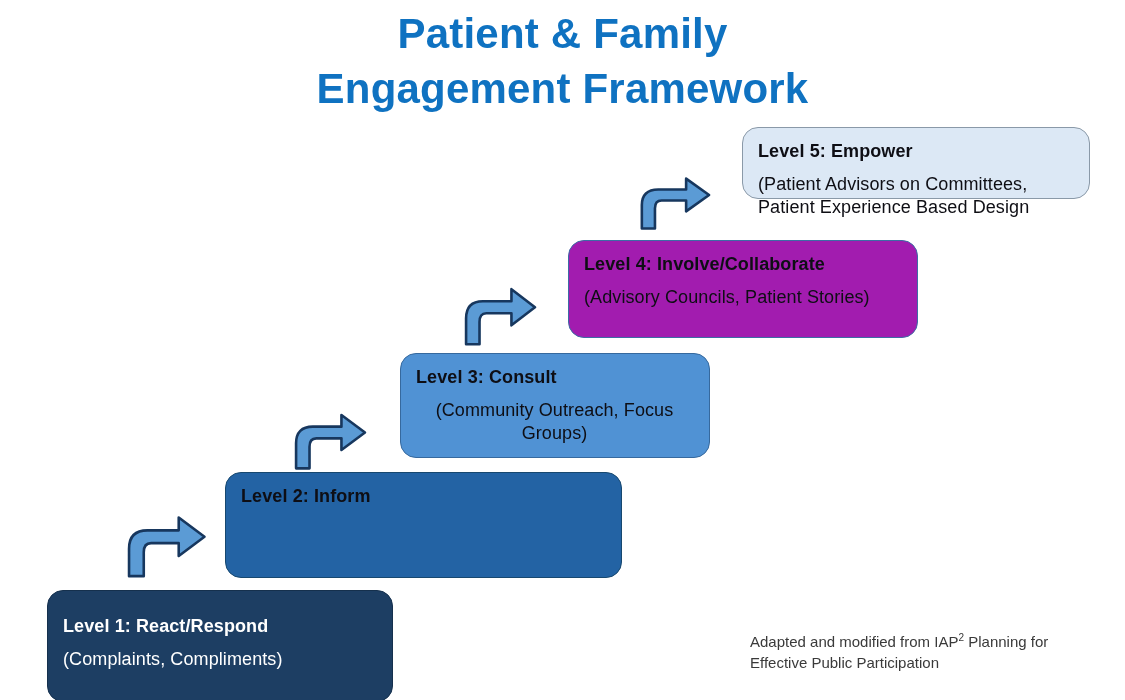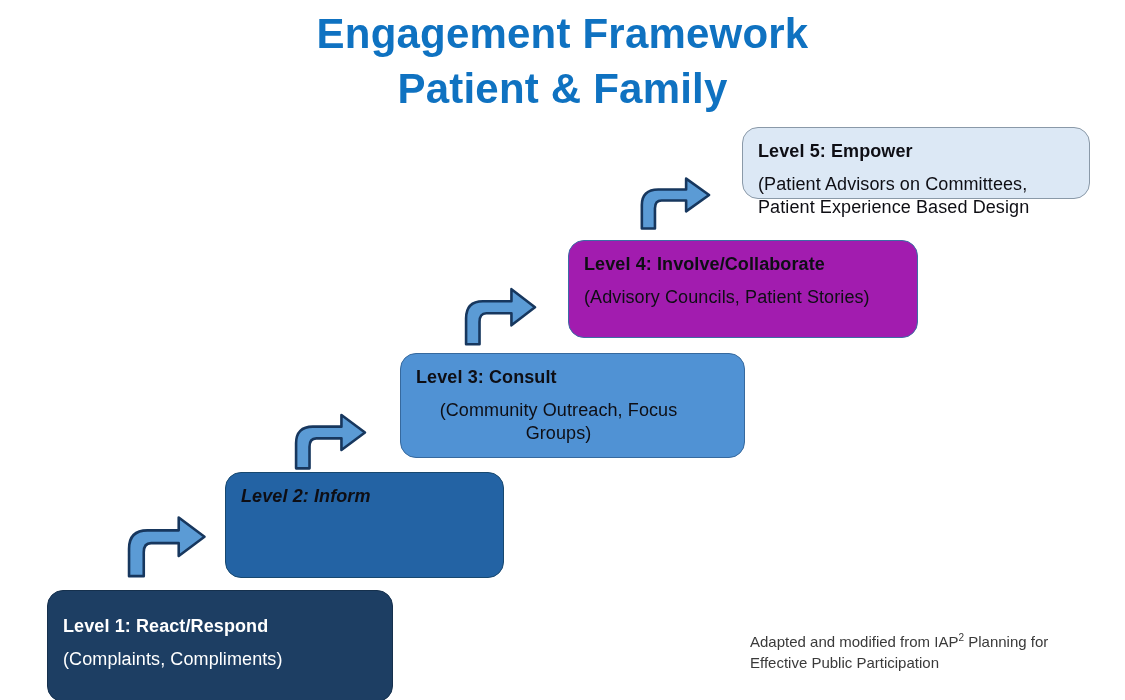--- a/index.html
+++ b/index.html
@@ -45,22 +45,22 @@
     margin-bottom: 9px;
     letter-spacing: 0.1px;
   }
   .level-box .detail {
     font-size: 18px;
     line-height: 1.28;
     letter-spacing: 0.1px;
     margin-top: 11px;
   }
   .box-l1 { left: 47px;  top: 590px; width: 346px; height: 112px;  padding-top: 25px; }
-  .box-l2 { left: 225px; top: 472px; width: 279px; height: 106px; font-style: italic; }
-  .box-l3 { left: 400px; top: 353px; width: 345px; height: 105px; }
+  .box-l2 { left: 225px; top: 472px; width: 397px; height: 106px; }
+  .box-l3 { left: 400px; top: 353px; width: 310px; height: 105px; }
   .box-l4 { left: 568px; top: 240px; width: 350px; height: 98px;  }
   .box-l5 { left: 742px; top: 127px; width: 348px; height: 72px;  }
   .box-l3 .detail { max-width: 285px; text-align: center; }
   .box-l2 .detail { max-width: 300px; }
   .box-l5 .detail { max-width: 310px; }
 
   .bent-arrow {
     position: absolute;
     display: block;
   }
@@ -85,22 +85,22 @@
     color: var(--footnote-color, #3A3A3A);
   }
   .footnote sup { font-size: 10px; }
 </style>
 </head>
 <body>
 
 <div class="canvas">
 
   <h1 class="title">
+    <span>Patient &amp; Family</span>
     <span>Engagement Framework</span>
-    <span>Patient &amp; Family</span>
   </h1>
 
   <div class="level-box box-l5" style="background: rgb(220, 232, 245); border-color: rgb(138, 153, 168); color: rgb(14, 14, 20);">
     <div class="heading">Level 5: Empower</div>
     <div class="detail">(Patient Advisors on Committees, Patient Experience Based Design</div>
   </div>
 
   <div class="level-box box-l4" style="background: #a21caf; border-color: rgb(61, 108, 165); color: rgb(14, 14, 20);">
     <div class="heading">Level 4: Involve/Collaborate</div>
     <div class="detail">(Advisory Councils, Patient Stories)</div>

